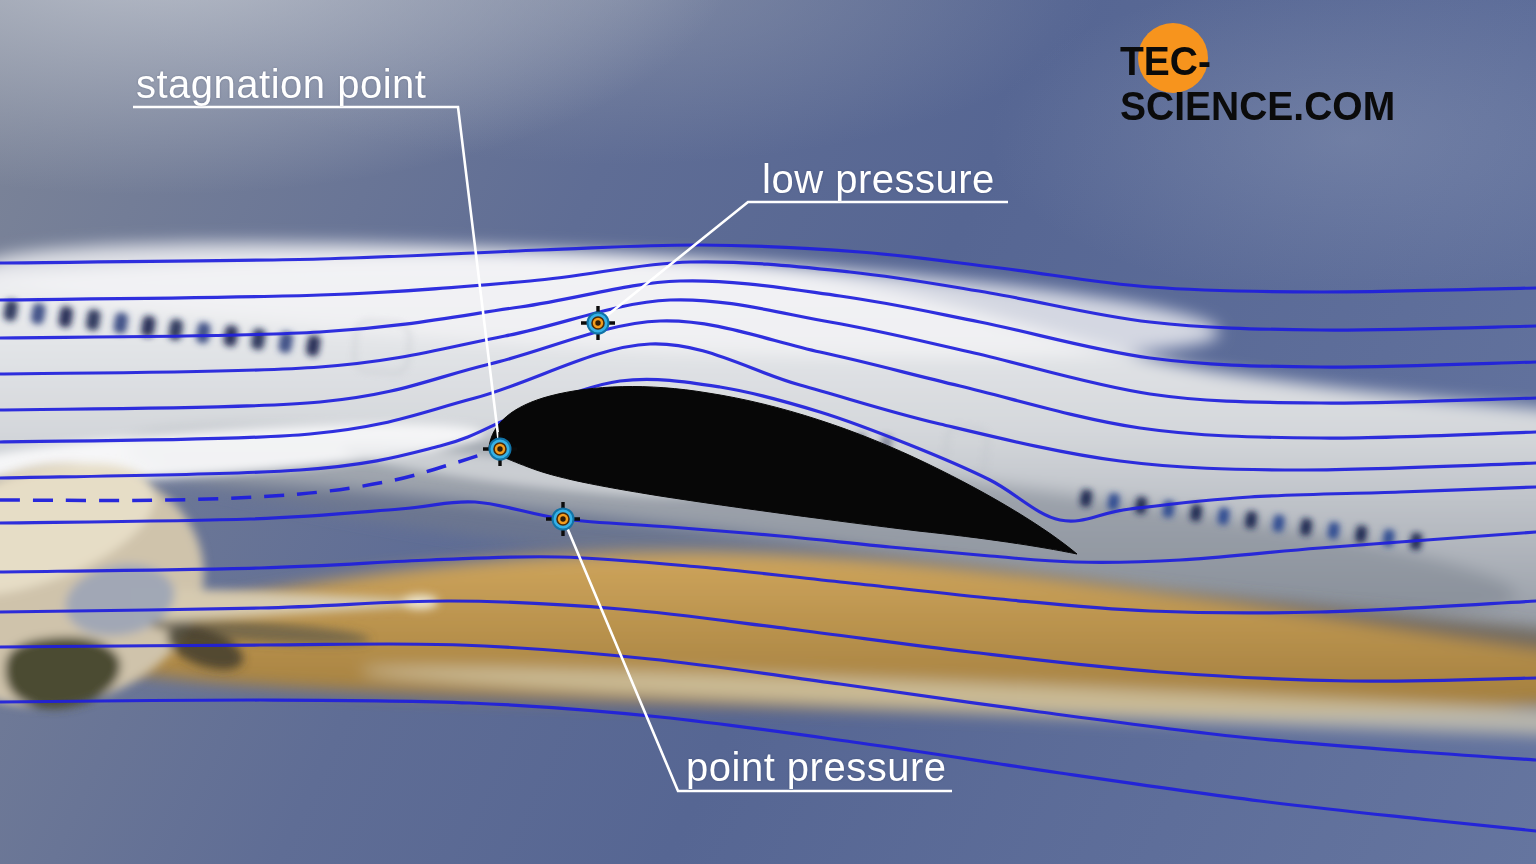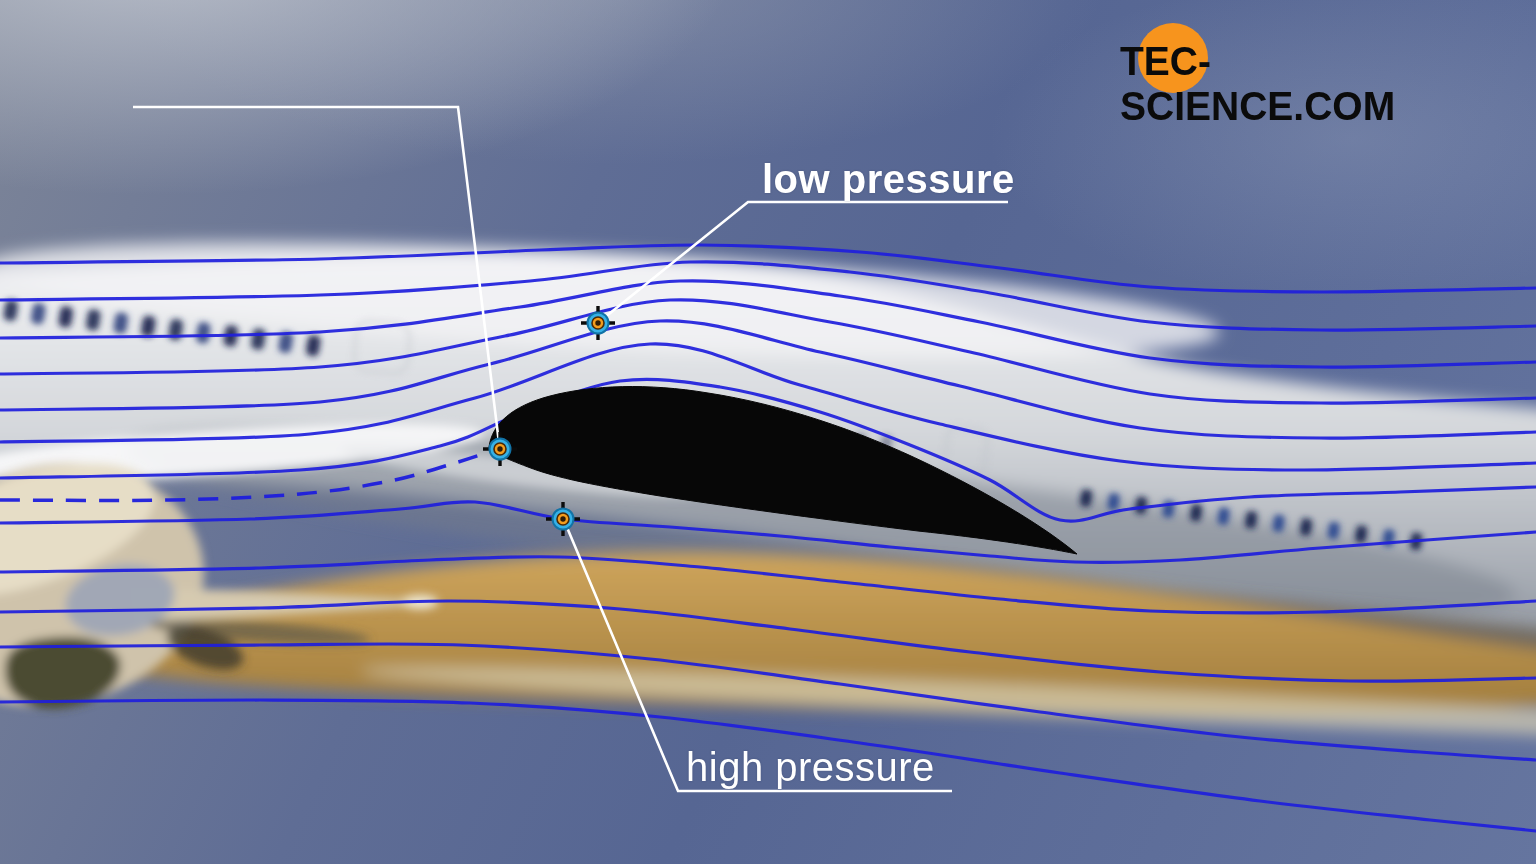--- a/index.html
+++ b/index.html
@@ -151,20 +151,21 @@
       </g>
       <g>
         <line x1="546" y1="519" x2="580" y2="519" stroke="#0B0B0B" stroke-width="3.4"></line>
         <line x1="563" y1="502" x2="563" y2="536" stroke="#0B0B0B" stroke-width="3.4"></line>
         <circle cx="563" cy="519" r="10.5" fill="#35B1E7" stroke="#1273A6" stroke-width="2"></circle>
         <circle cx="563" cy="519" r="6" fill="#F39D1E" stroke="#4A2A08" stroke-width="1.6"></circle>
         <circle cx="563" cy="519" r="2.7" fill="#2F1C06"></circle>
       </g>
     </svg>
 
-  <div class="label" id="label-1" style="left: 762px; top: 157px; color: rgb(255, 255, 255); font-weight: bold;">low pressure</div>
-  <div class="label" id="label-2" style="left: 686px; top: 745px; color: rgb(255, 255, 255);">high pressure</div>
+  <div class="label" id="label-0" style="left: 136px; top: 62px; color: rgb(255, 255, 255);">stagnation point</div>
+  <div class="label" id="label-1" style="left: 762px; top: 157px; color: rgb(255, 255, 255);">low pressure</div>
+  <div class="label" id="label-2" style="left: 686px; top: 745px; color: rgb(255, 255, 255);">point pressure</div>
 
   <div class="logo">
     <span class="logo-circle" style="background: rgb(247, 148, 29);"></span>
     <span class="logo-text" style="color: rgb(11, 11, 11);">TEC-SCIENCE.COM</span>
   </div>
 </div>
 
 </body></html>

